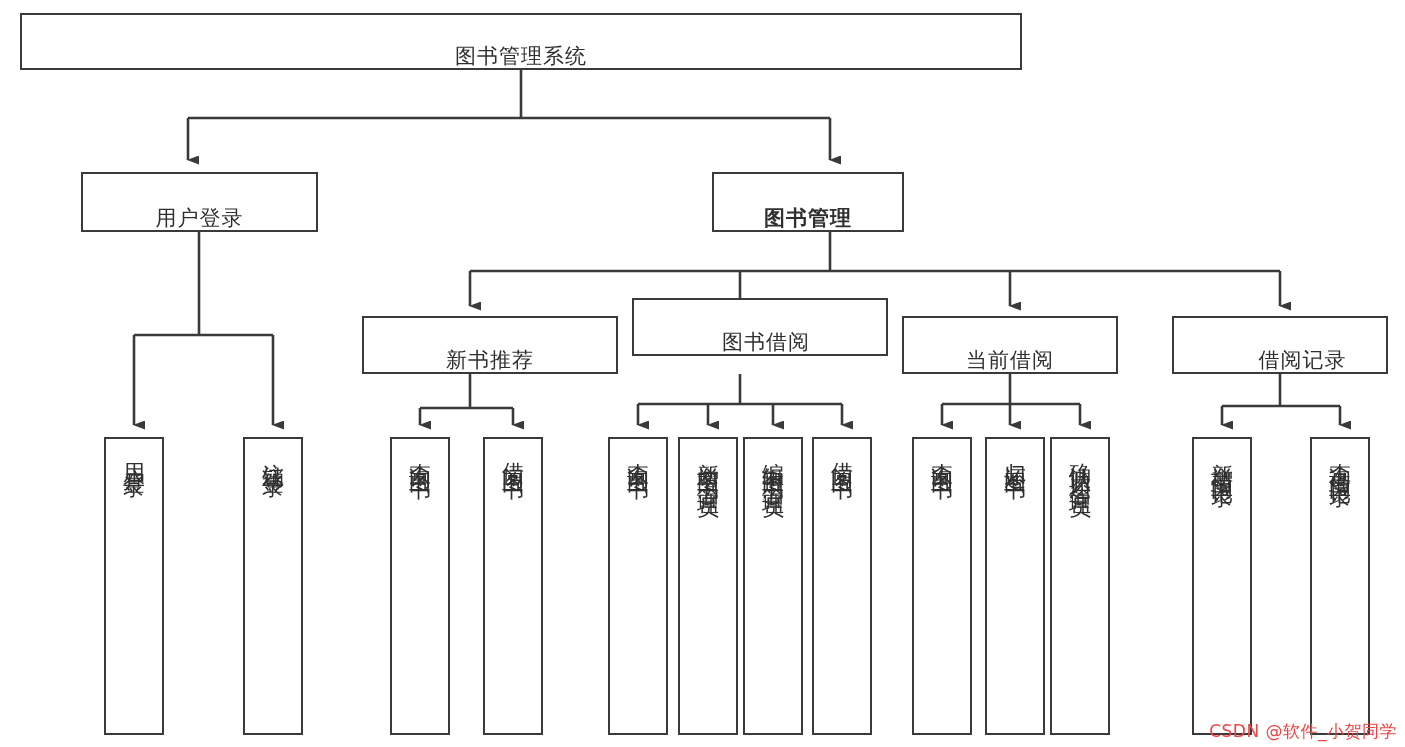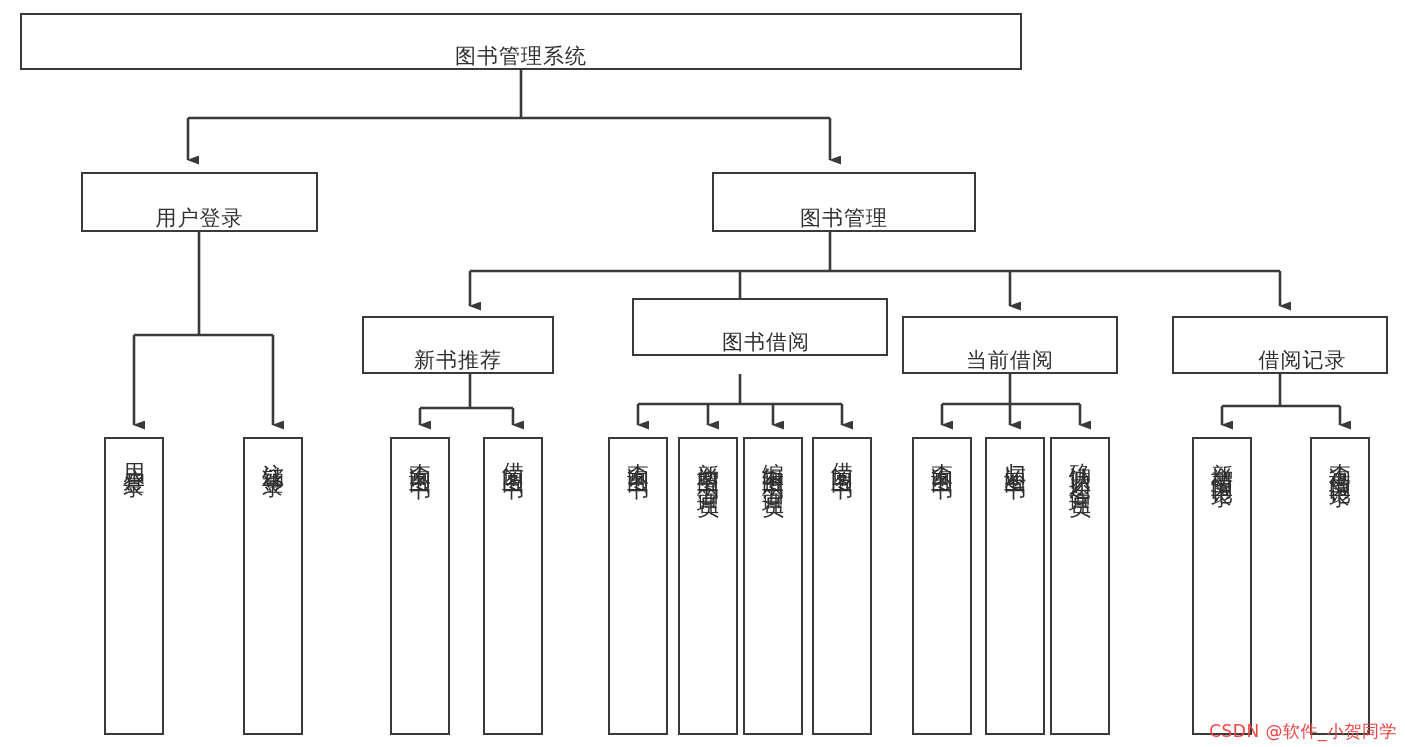--- a/index.html
+++ b/index.html
@@ -120,25 +120,25 @@
     </g>
   </svg>
 
   <div class="node" style="left:20px;top:13px;width:1002px;height:57px;">
     <span class="label">图书管理系统</span>
   </div>
 
   <div class="node" style="left:81px;top:172px;width:237px;height:60px;">
     <span class="label">用户登录</span>
   </div>
-  <div class="node" style="left:712px;top:172px;width:264px;height:60px;">
+  <div class="node" style="left:712px;top:172px;width:192px;height:60px;font-weight:bold;">
     <span class="label">图书管理</span>
   </div>
 
-  <div class="node" style="left:362px;top:316px;width:192px;height:58px;">
+  <div class="node" style="left:362px;top:316px;width:256px;height:58px;">
     <span class="label">新书推荐</span>
   </div>
   <div class="node" style="left:632px;top:298px;width:256px;height:58px;padding-left:12px;">
     <span class="label">图书借阅</span>
   </div>
   <div class="node" style="left:902px;top:316px;width:216px;height:58px;">
     <span class="label">当前借阅</span>
   </div>
   <div class="node" style="left:1172px;top:316px;width:216px;height:58px;padding-left:45px;">
     <span class="label">借阅记录</span>

